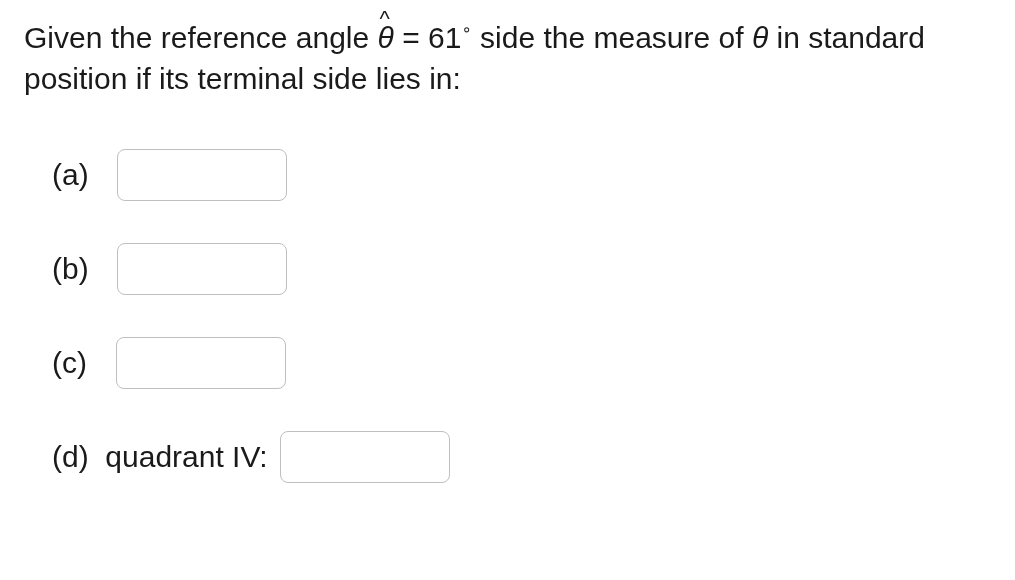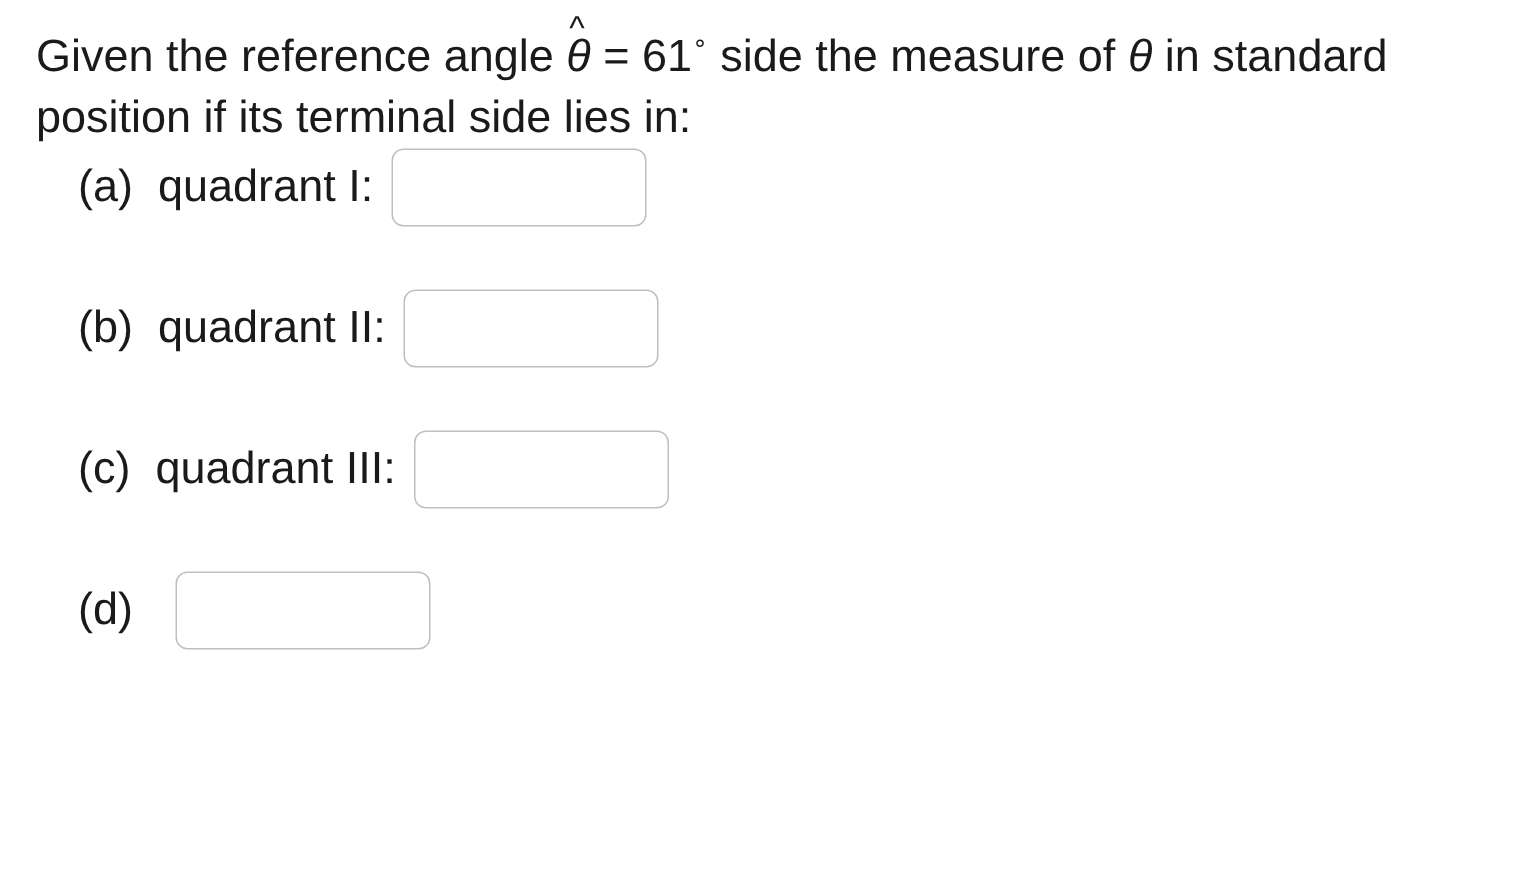--- a/index.html
+++ b/index.html
@@ -11,20 +11,21 @@
       font-family: "Segoe UI", "Lucida Sans", Arial, sans-serif;
       font-size: 30px;
       color: #1a1a1a;
       padding: 18px 24px;
       width: 1015px;
       height: 580px;
       background: #fff;
       line-height: 1.35;
     }
     .question-text {
+      margin-bottom: 50px;
     }
     .theta-hat {
       position: relative;
       font-style: italic;
       display: inline-block;
     }
     .theta-hat .hat {
       position: absolute;
       top: -14px;
       left: 2px;
@@ -70,37 +71,35 @@
 
 <div class="question-text">
   <span>Given the reference angle </span><span class="theta-hat"><span class="hat">^</span><span>θ</span></span><span> = </span><span>61</span><span class="deg-sup">∘</span><span> side the measure of </span><span class="theta">θ</span><span> in standard position if its terminal side lies in:</span>
 </div>
 
 <div class="parts">
 
   <div class="part-row">
     <span class="part-label">(a)</span>
     <span>&nbsp;&nbsp;</span>
-    <span class="part-label">quadrant I:</span>
     <input type="text" class="input-box" value="" style="">
   </div>
 
   <div class="part-row">
     <span class="part-label">(b)</span>
     <span>&nbsp;&nbsp;</span>
-    <span class="part-label">quadrant II:</span>
     <input type="text" class="input-box" value="" style="">
   </div>
 
   <div class="part-row">
     <span class="part-label">(c)</span>
     <span>&nbsp;&nbsp;</span>
-    <span class="part-label">quadrant III:</span>
     <input type="text" class="input-box" value="" style="">
   </div>
 
   <div class="part-row" style="margin-bottom:0;">
     <span class="part-label">(d)</span>
     <span>&nbsp;&nbsp;</span>
+    <span class="part-label">quadrant IV:</span>
     <input type="text" class="input-box" value="" style="">
   </div>
 
 </div>
 
 </body></html>

